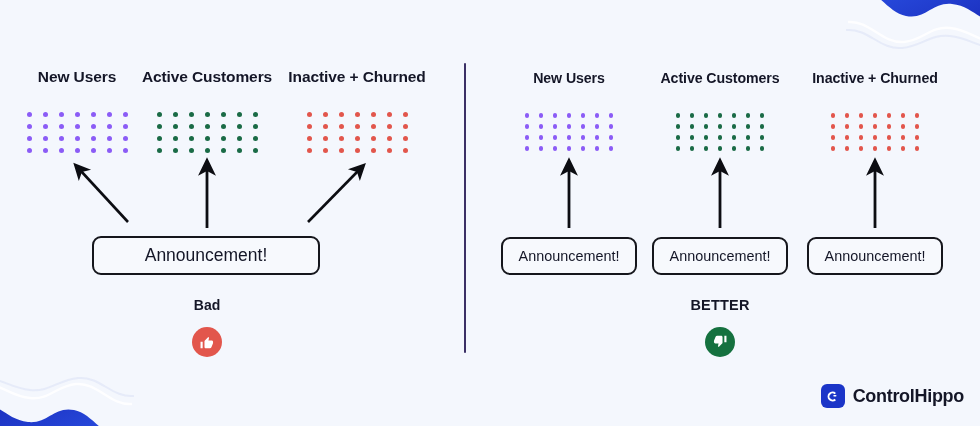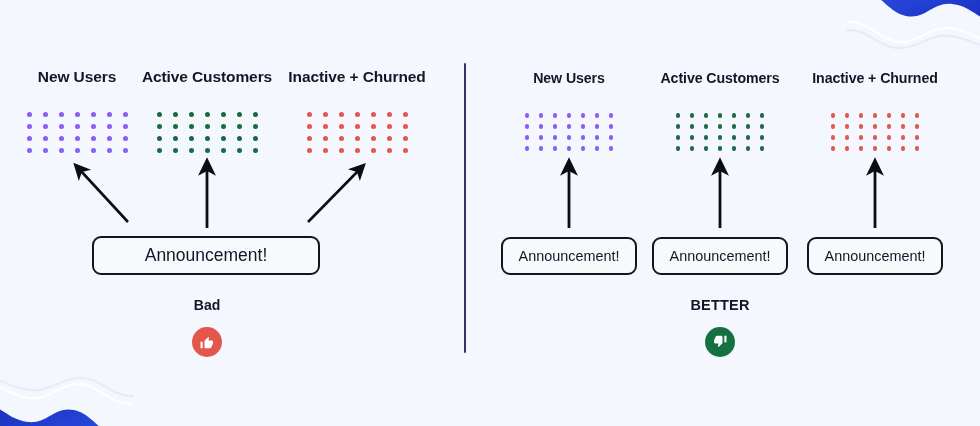--- a/index.html
+++ b/index.html
@@ -427,14 +427,23 @@
 
     <div class="verdict-label better" style="left:720px;">BETTER</div>
 
     <div class="verdict-icon good" style="left:720px;">
       <svg width="16" height="16" viewBox="0 0 24 24" aria-hidden="true">
         <path fill="#ffffff" d="M15.2 2.5H7.6c-1 0-1.85.6-2.2 1.5L3.1 9.6c-.1.26-.15.54-.15.82v1.7c0 1.1.9 2 2 2h4.9l-.74 3.55-.2.25c0 .3.13.58.33.78l.82.8 5.15-5.15c.36-.36.56-.86.56-1.37V4.5c0-1.1-.9-2-2-2Zm3.3 0v10h3.2v-10h-3.2Z"></path>
       </svg>
     </div>
   </div>
 
+  <div class="brand">
+    <span class="brand-mark">
+      <svg width="15" height="15" viewBox="0 0 24 24" aria-hidden="true">
+        <path fill="#ffffff" d="M17.6 6.2a8 8 0 1 0 0 11.6l-2.3-2.3a4.8 4.8 0 1 1 0-7l2.3-2.3Z"></path>
+        <rect x="13.2" y="9.4" width="5.2" height="2.6" rx="1.3" fill="#ffffff"></rect>
+      </svg>
+    </span>
+    <span class="brand-name">ControlHippo</span>
+  </div>
 
 </div>
 
 </body></html>

